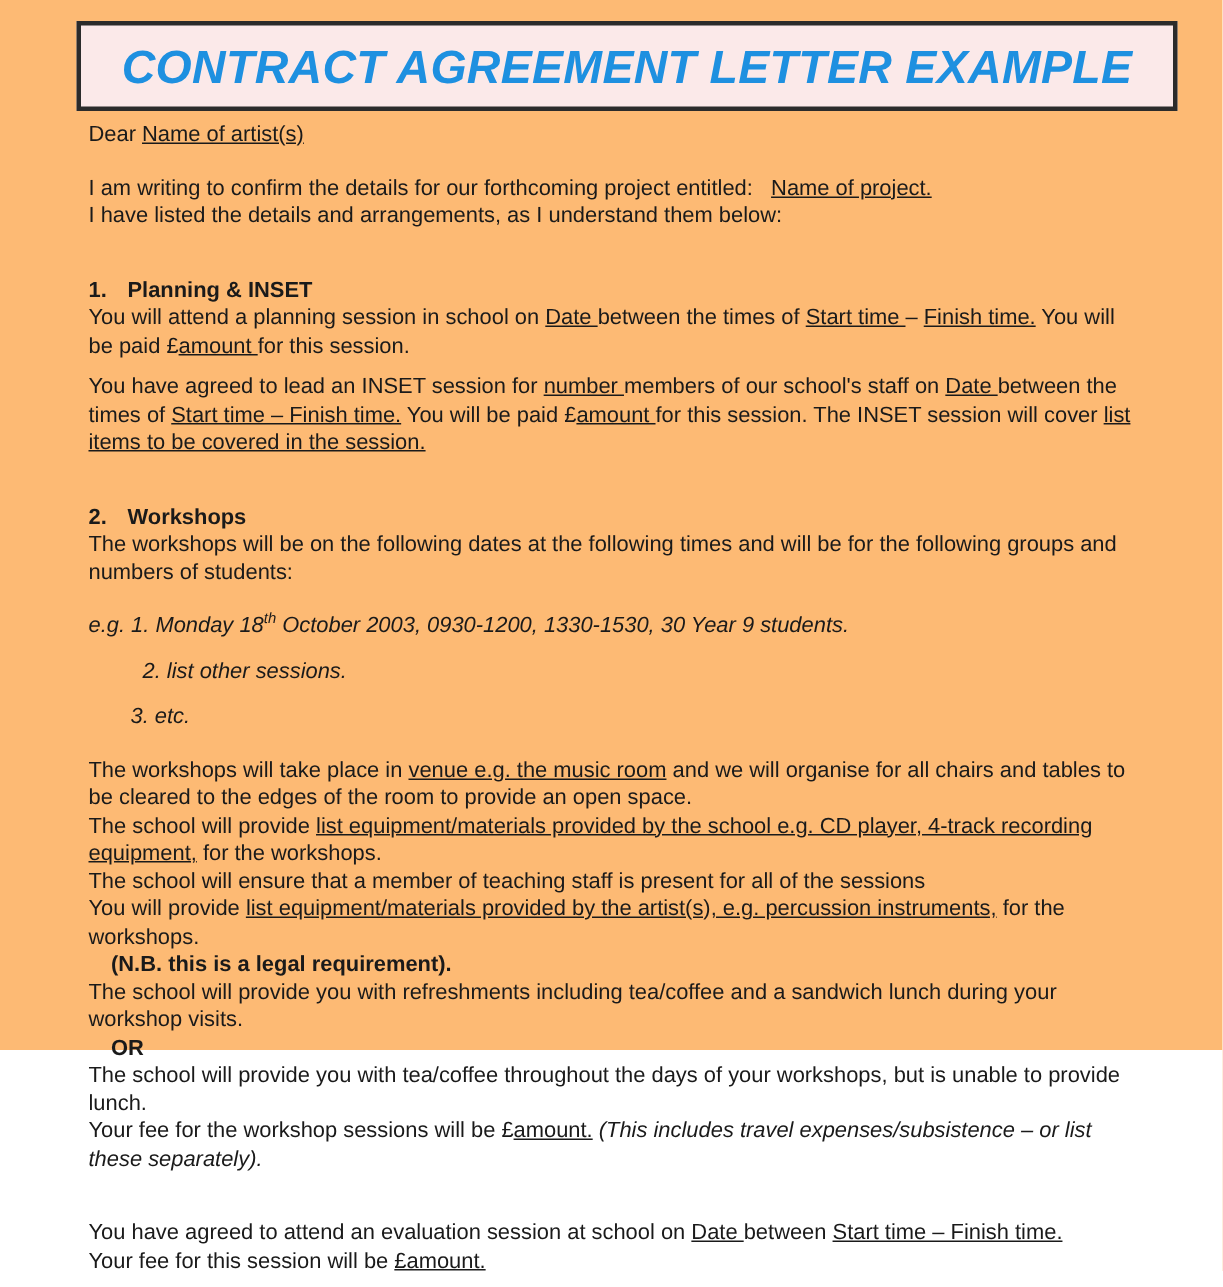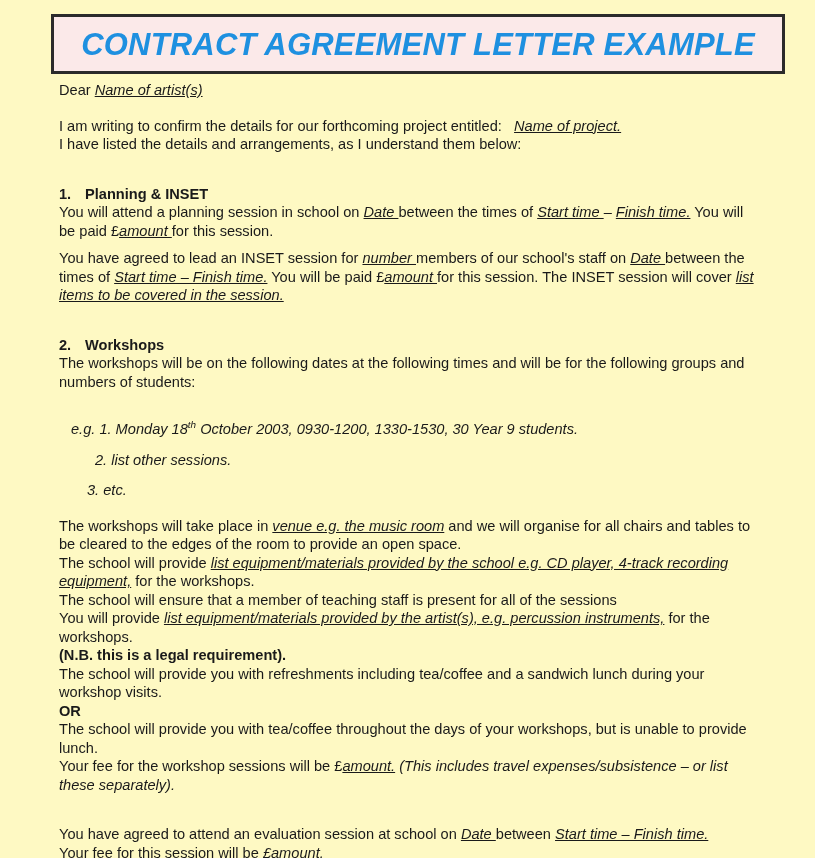--- a/index.html
+++ b/index.html
@@ -10,22 +10,22 @@
   body {
     width: 815px;
     height: 858px;
     overflow: hidden;
     font-family: "Liberation Sans", sans-serif;
     color: #1a1a1a;
   }
   .page {
     position: relative;
     width: 815px;
-    height: 858px;
-    background: #fef9c3;
+    height: 700px;
+    background: #fdba74;
   }
 
   
   .title-box {
     position: absolute;
     left: 51px;
     top: 14px;
     width: 734px;
     height: 60px;
     box-sizing: border-box;
@@ -68,39 +68,39 @@
     font-size: 14.6px;
     margin: 0;
   }
   .heading .num {
     display: inline-block;
     width: 26px;
   }
 
   
   .ph {            
-    font-style: italic;
     text-decoration: underline;
   }
   .it {            
     font-style: italic;
   }
   .bd {            
     font-weight: bold;
+    margin-left: 15px;
   }
   sup {
     font-size: 0.68em;
     vertical-align: super;
     line-height: 0;
   }
 
   .eg-block {
     font-style: italic;
   }
-  .eg-line1 { margin: 12px; }
+  .eg-line1 { margin: 0; }
   .eg-line2 { margin: 12px; padding-left: 24px; }
   .eg-line3 { margin: 0; padding-left: 28px; }
 </style>
 </head>
 <body>
 
 <div class="page">
 
   <div class="title-box">
     <div class="title-text">CONTRACT AGREEMENT LETTER EXAMPLE</div>

